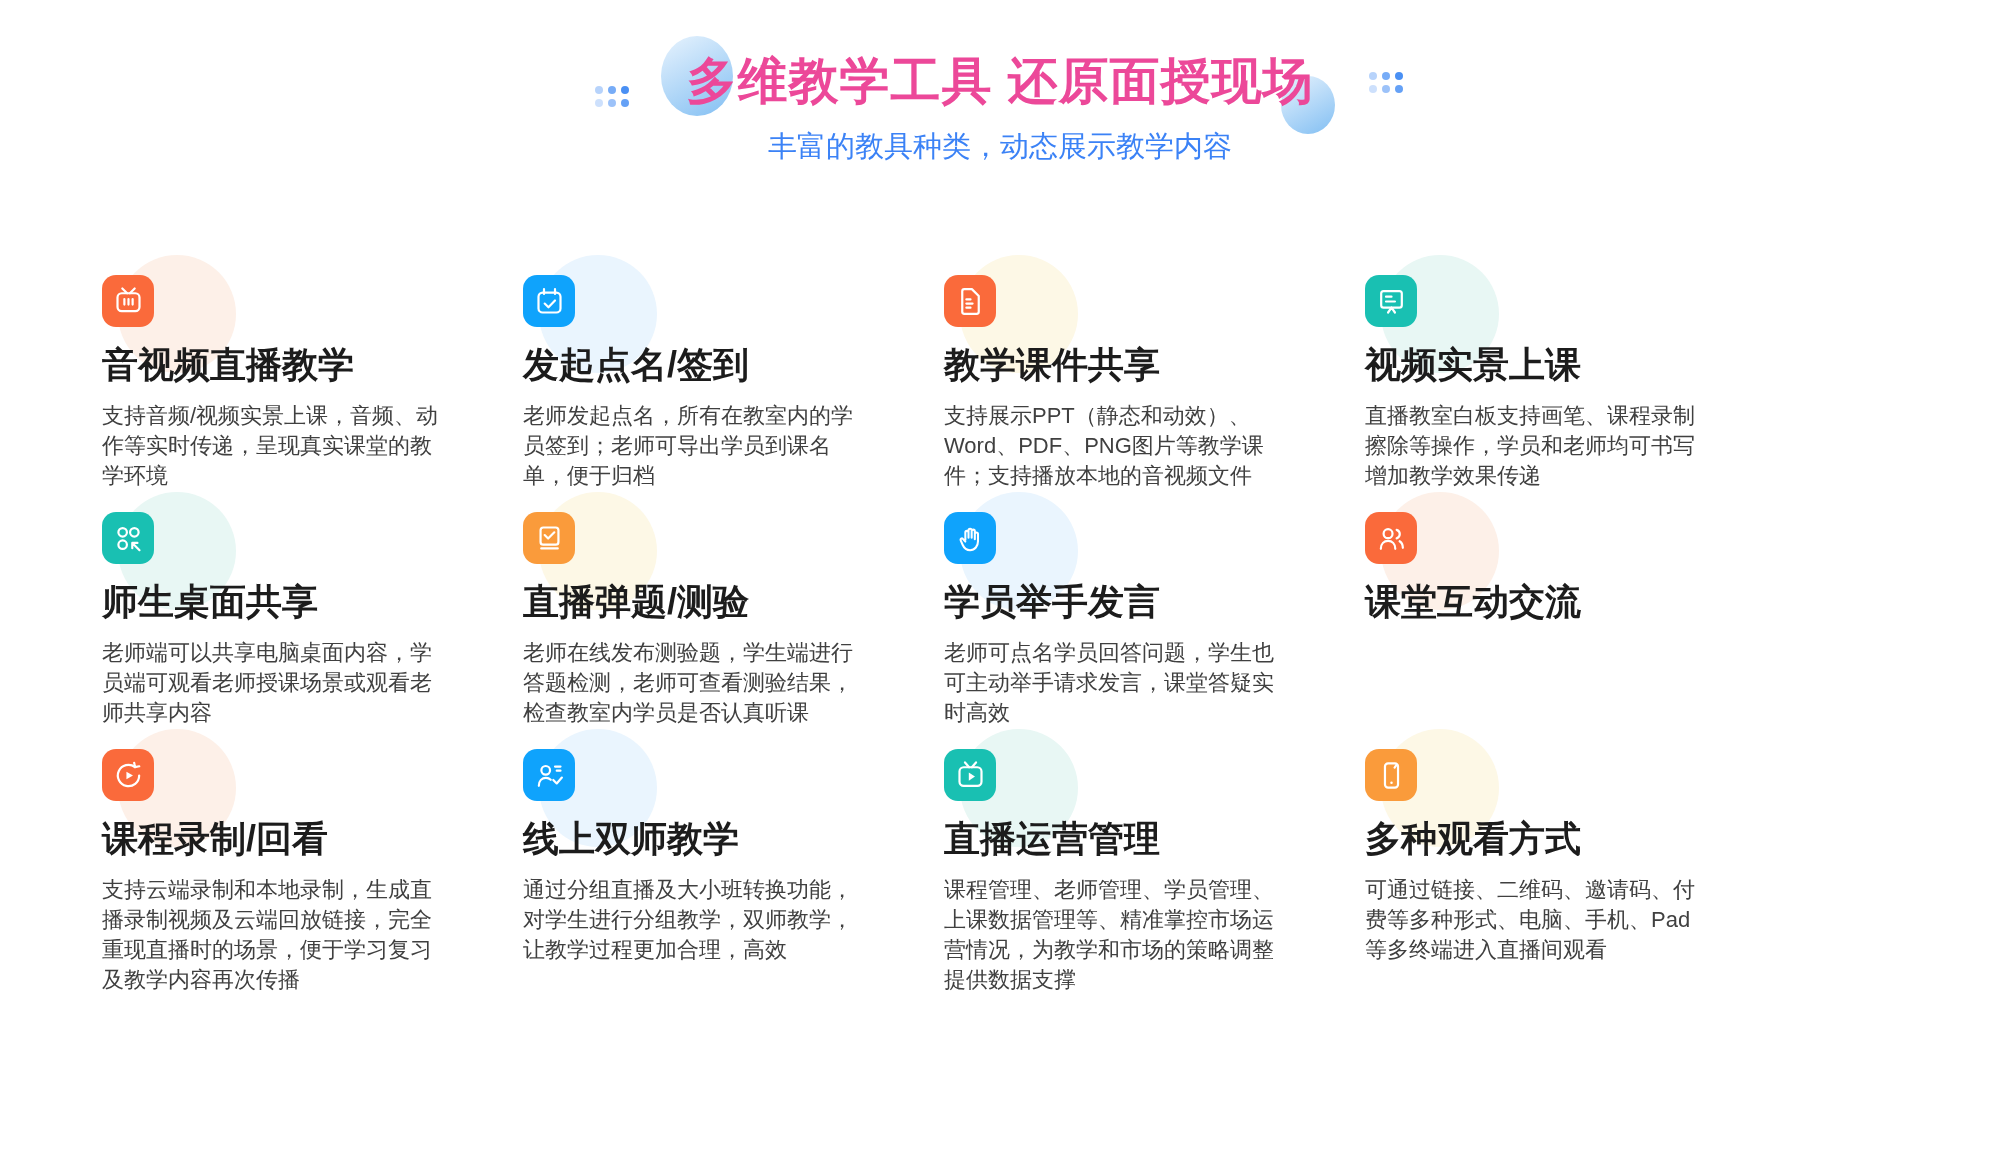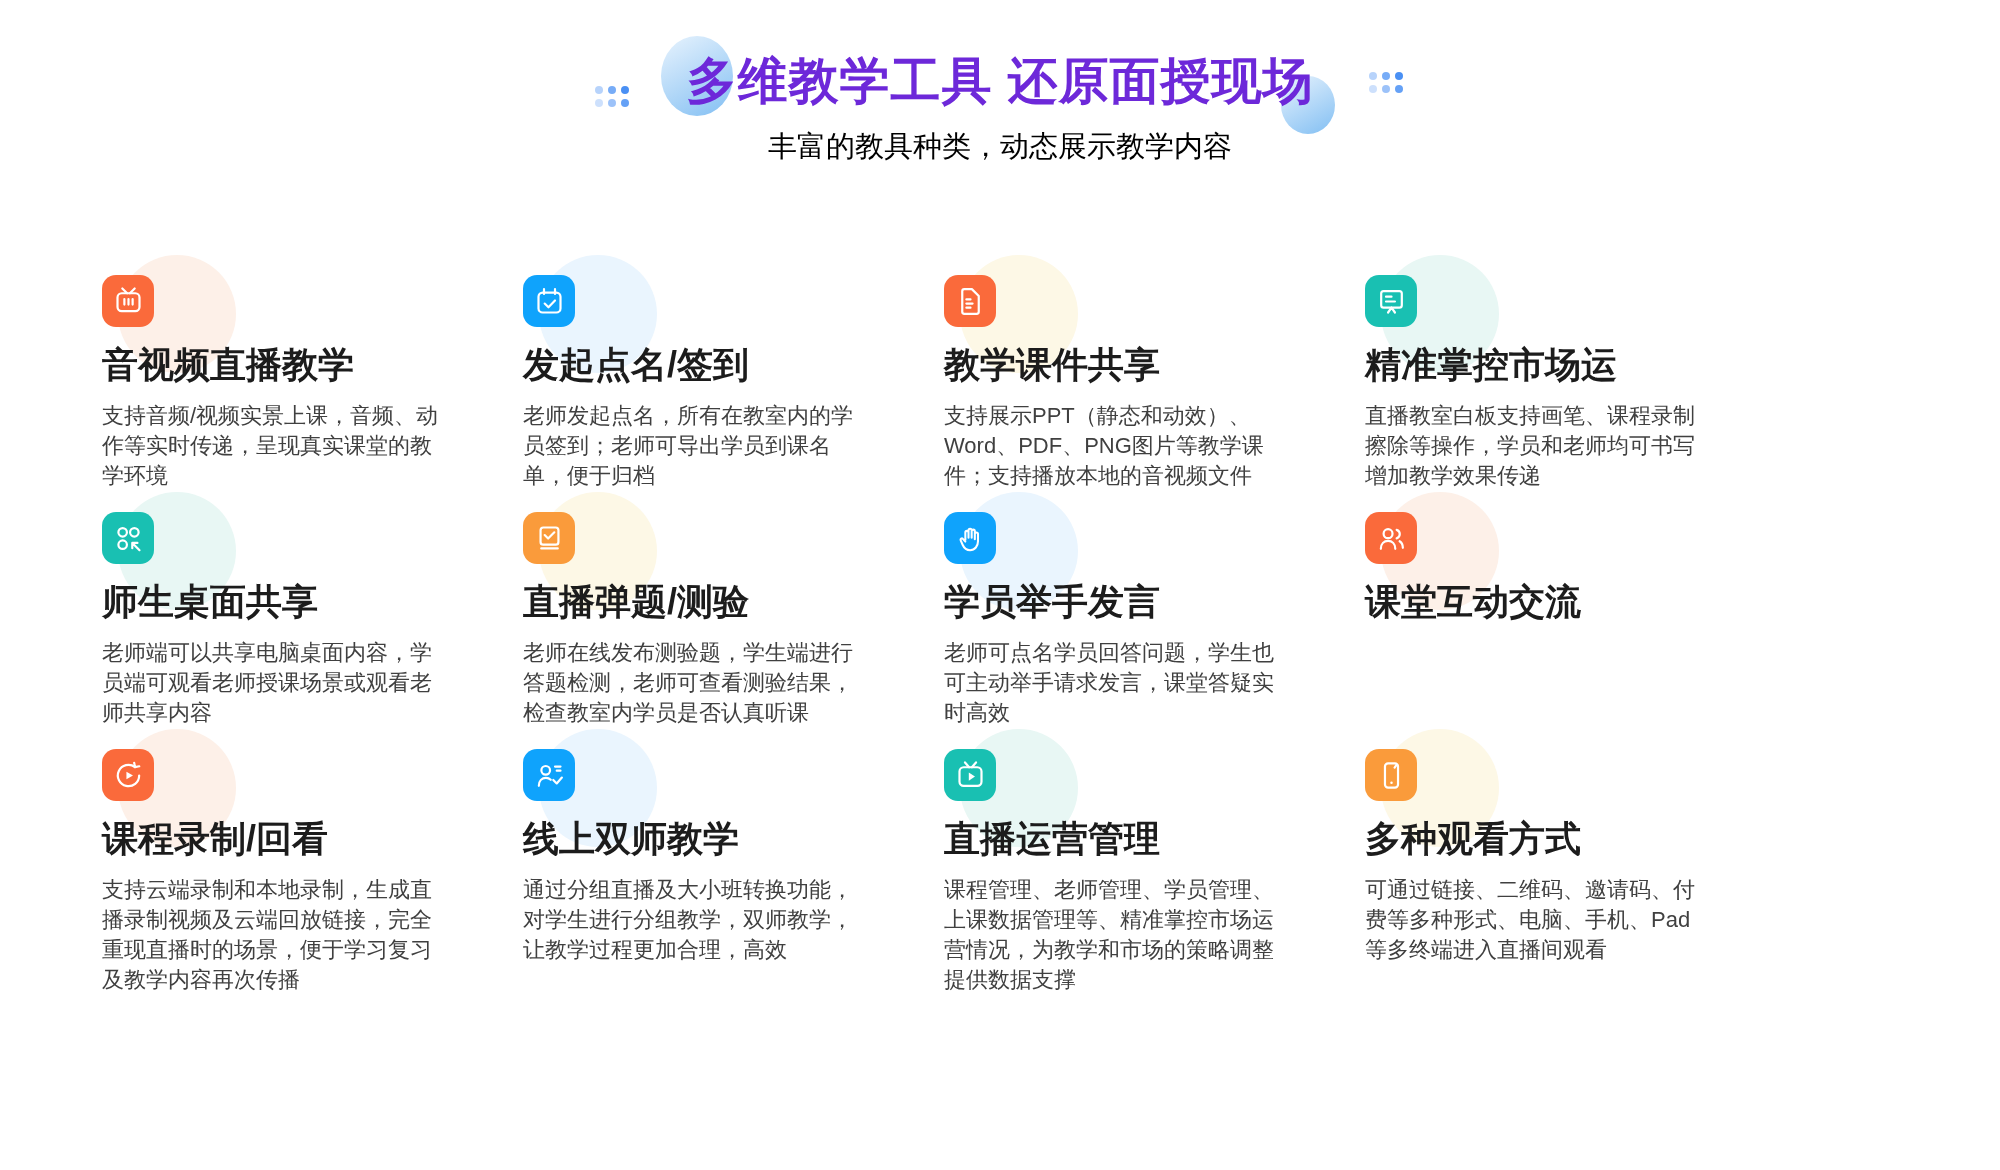--- a/index.html
+++ b/index.html
@@ -3,31 +3,31 @@
 <meta charset="utf-8">
 <style>
   html,body { margin:0; padding:0; }
   .page {
     position:relative; width:2000px; height:1170px; background:#ffffff; overflow:hidden;
     font-family:"Liberation Sans","DejaVu Sans",sans-serif;
   }
   
   .header { position:relative; padding-top:52px; text-align:center; }
   .title-wrap { position:relative; display:inline-block; }
-  .page-title { position:relative; z-index:1; font-size:50px; line-height:59px; font-weight:700; color:#6d28d9; letter-spacing:1px; }
+  .page-title { position:relative; z-index:1; font-size:50px; line-height:59px; font-weight:700; color:#ec4899; letter-spacing:1px; }
   .grad-circle { position:absolute; border-radius:50%; background:linear-gradient(150deg,#dcedfc 12%,#8ec5f4 88%); z-index:0; }
   .grad-circle.left  { left:-26px; top:-16px; width:72px; height:80px; }
   .grad-circle.right { right:-22px; top:24px; width:54px; height:58px; }
   .dots { position:absolute; display:grid; grid-template-columns:repeat(3,8px); gap:5px; z-index:2; }
   .dots.left  { left:-92px; top:34px; }
   .dots.right { right:-90px; top:20px; }
   .dot { width:8px; height:8px; border-radius:50%; background:#4a90f4; }
   .dot:nth-child(1){opacity:.40} .dot:nth-child(2){opacity:.75} .dot:nth-child(3){opacity:1}
   .dot:nth-child(4){opacity:.28} .dot:nth-child(5){opacity:.55} .dot:nth-child(6){opacity:.85}
-  .subtitle { margin-top:18px; font-size:29px; line-height:34px; color:#000000; }
+  .subtitle { margin-top:18px; font-size:29px; line-height:34px; color:#3b82f6; }
   
   .features {
     display:grid; grid-template-columns:repeat(4,400px);
     column-gap:85px; row-gap:89px;
     padding-left:102px; margin-top:112px;gap:21px;
   }
   .card { position:relative; }
   .halo { position:absolute; left:16px; top:-20px; width:118px; height:118px; border-radius:50%; background:var(--halo,#f5f5f5); z-index:0; }
   .icon-box {
     position:relative; z-index:1; width:52px; height:52px; border-radius:14px;
@@ -115,21 +115,21 @@
 
     <div class="card" style="--accent: #19c0b2; --halo: #e8f7f4;">
       <span class="halo"></span>
       <div class="icon-box">
         <svg viewBox="0 0 48 48" fill="none" stroke="#fff" stroke-width="3.2" stroke-linecap="round" stroke-linejoin="round">
           <rect x="9" y="9" width="30" height="24" rx="3.5"></rect>
           <path d="M16 17h8M16 24h13"></path>
             <path d="M19 40l5-7M29 40l-5-7"></path>
         </svg>
       </div>
-      <div class="card-title">精准掌控市场运</div>
+      <div class="card-title">视频实景上课</div>
       <div class="card-desc">直播教室白板支持画笔、课程录制
 擦除等操作，学员和老师均可书写
 增加教学效果传递</div>
     </div>
 
     <div class="card" style="--accent: #19c0b2; --halo: #e8f7f4;">
       <span class="halo"></span>
       <div class="icon-box">
         <svg viewBox="0 0 48 48" fill="none" stroke="#fff" stroke-width="3.2" stroke-linecap="round" stroke-linejoin="round">
           <circle cx="15.5" cy="15" r="6.2"></circle>

